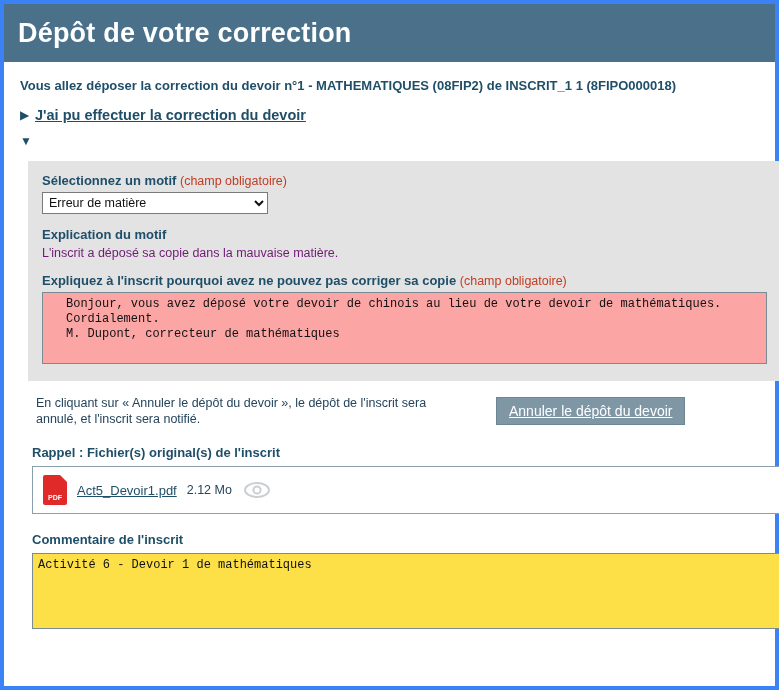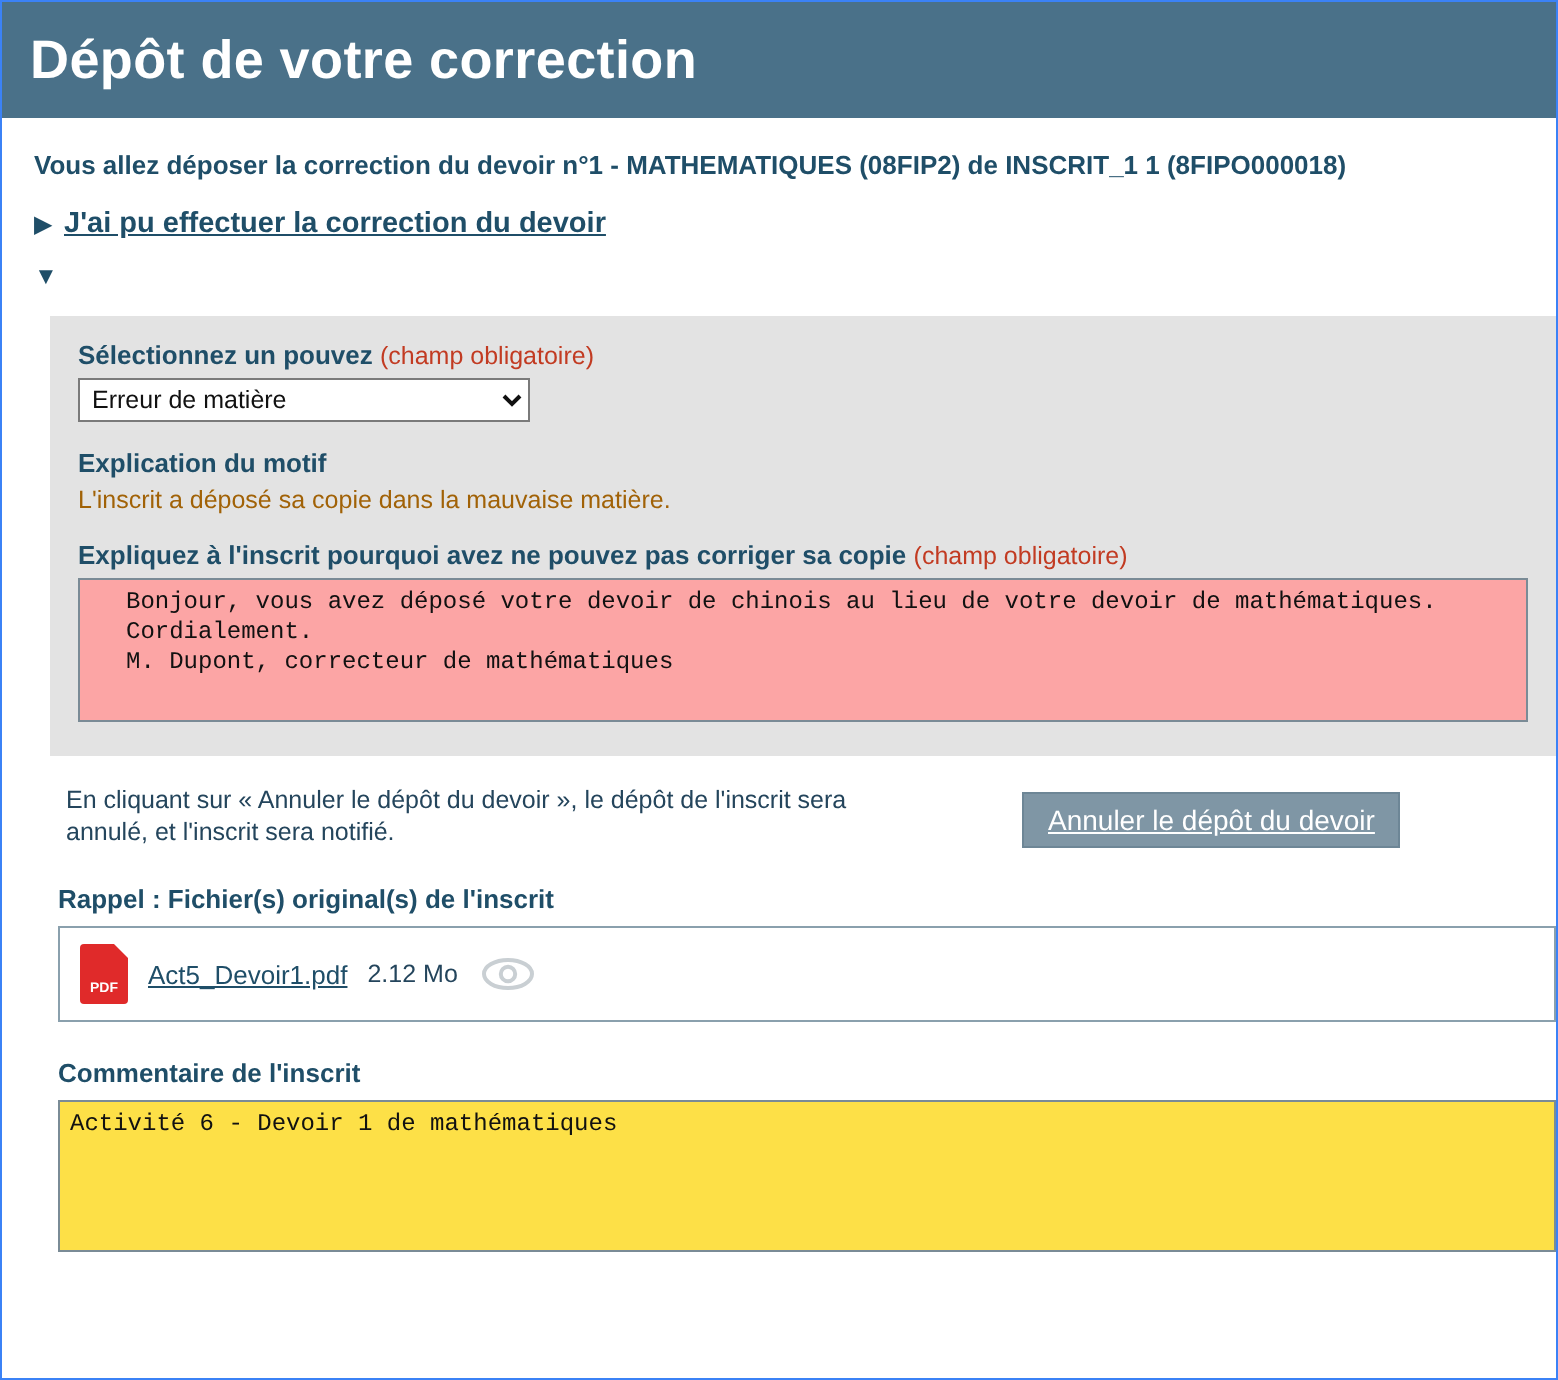--- a/index.html
+++ b/index.html
@@ -13,21 +13,21 @@
     font-family: "Liberation Sans", sans-serif;
     font-size: 13px;
     color: #1f3a52;
     overflow: hidden;
   }
   .page {
     position: relative;
     width: 779px;
     height: 690px;
     box-sizing: border-box;
-    border: 1px solid #3b82f6;
+    border: 4px solid #3b82f6;
     background: #ffffff;
   }
   
   .header {
     background: #4a7189;
     height: 58px;
     display: flex;
     align-items: center;
     padding: 0 0 0 14px;
     box-sizing: border-box;
@@ -100,21 +100,21 @@
     font-size: 12.5px;
     border: 1px solid #7a7a7a;
     background: #ffffff;
     color: #111;
     padding: 1px 2px;
     box-sizing: border-box;
   }
   .block-gap { height: 13px; }
   .explain-text {
     font-size: 12.5px;
-    color: #a16207;
+    color: #701a75;
     margin: 2px 0 0 0;
   }
   .small-note {
     font-size: 11.5px;
     color: #1f4e68;
     margin: 1px 0 5px 0;
   }
   textarea.msg {
     width: 725px;
     height: 72px;
@@ -124,23 +124,22 @@
     color: #111;
     border: 1px solid #7a8b96;
     background: #fca5a5;
     padding: 4px 23px;
     box-sizing: border-box;
     line-height: 15px;
   }
   
   .cancel-row {
     display: flex;
-    align-items: flex-end;
+    align-items: flex-start;
     margin: 14px 0 0 18px;
-    gap: 18px;
   }
   .cancel-text {
     font-size: 12.5px;
     color: #24455c;
     line-height: 16px;
     width: 430px;
   }
   .cancel-btn {
     margin-left: 30px;
     margin-top: 2px;
@@ -249,21 +248,21 @@
       <span class="acc-label">J'ai pu effectuer la correction du devoir</span>
     </div>
 
     <div class="acc-row second">
       <span class="acc-arrow">▼</span>
     </div>
 
     <div class="panel">
 
       <div class="field-label">
-        <span>Sélectionnez un pouvez</span>
+        <span>Sélectionnez un motif</span>
         <span class="req">(champ obligatoire)</span>
       </div>
 
       <select class="motif">
         <option>Erreur de matière</option>
       </select>
 
       <div class="block-gap"></div>
 
       <div class="field-label">Explication du motif</div>

